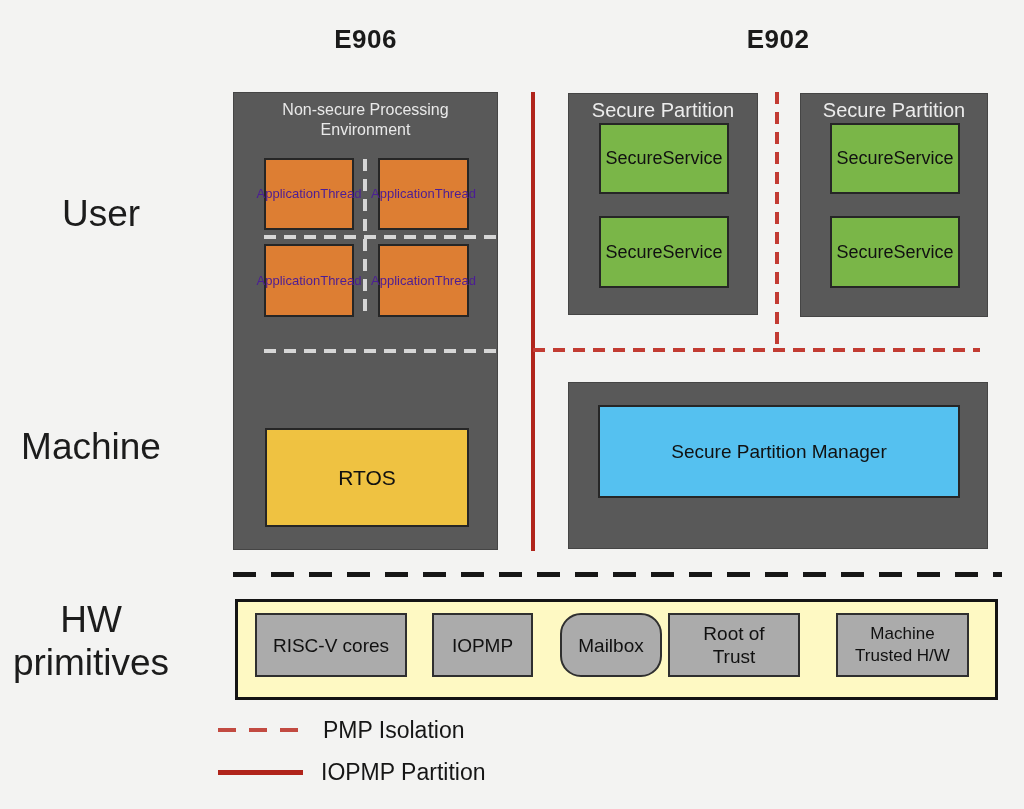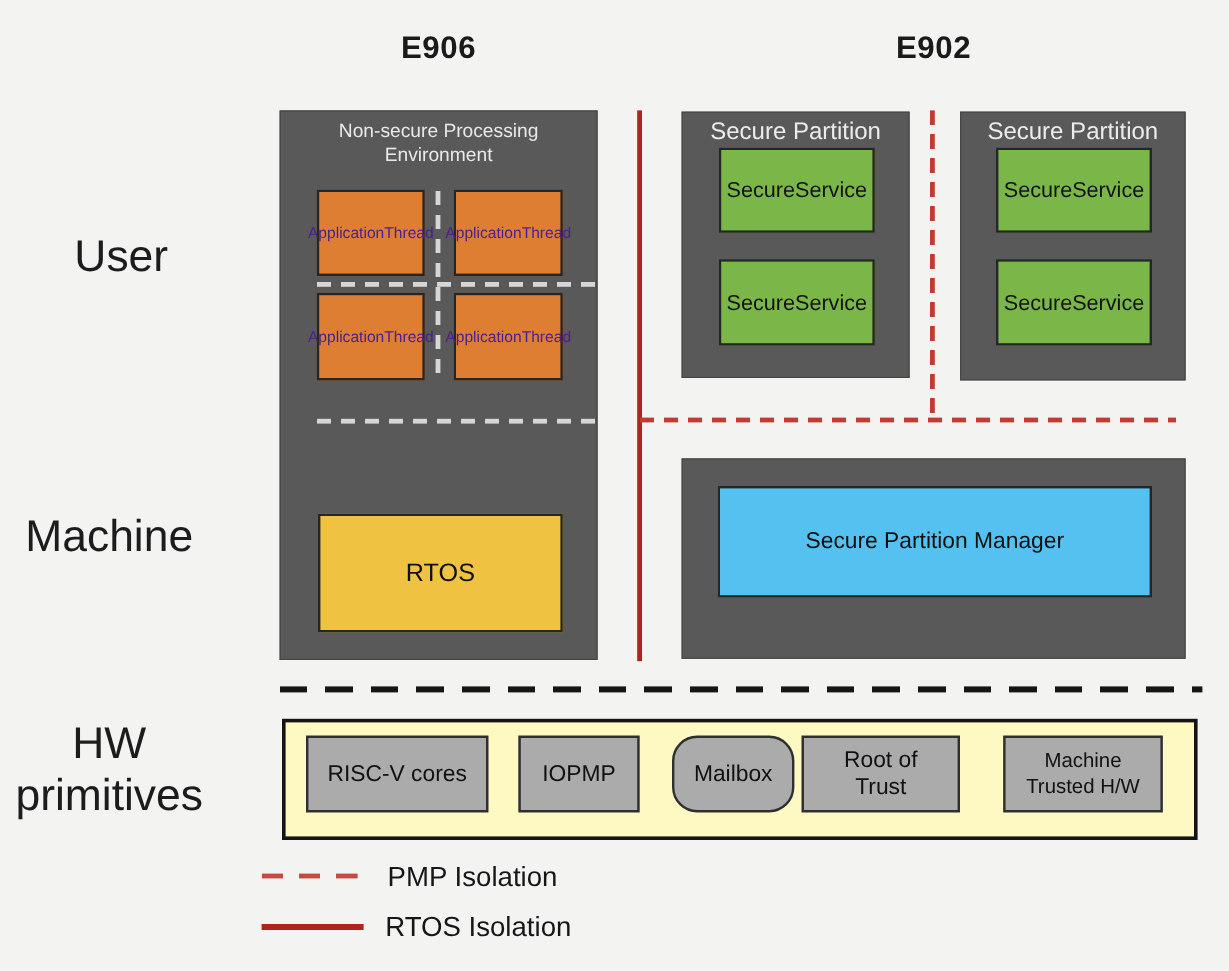--- a/index.html
+++ b/index.html
@@ -174,15 +174,15 @@
     </div>
     <div class="chip" id="chip-4">
       <span>Machine</span>
       <span>Trusted H/W</span>
     </div>
   </div>
 
   <div id="legend-dash-line"></div>
   <div class="legend-text" id="legend-dash-text">PMP Isolation</div>
   <div id="legend-solid-line"></div>
-  <div class="legend-text" id="legend-solid-text">RTOS Isolation</div>
+  <div class="legend-text" id="legend-solid-text">IOPMP Partition</div>
 
 </div>
 
 </body></html>

